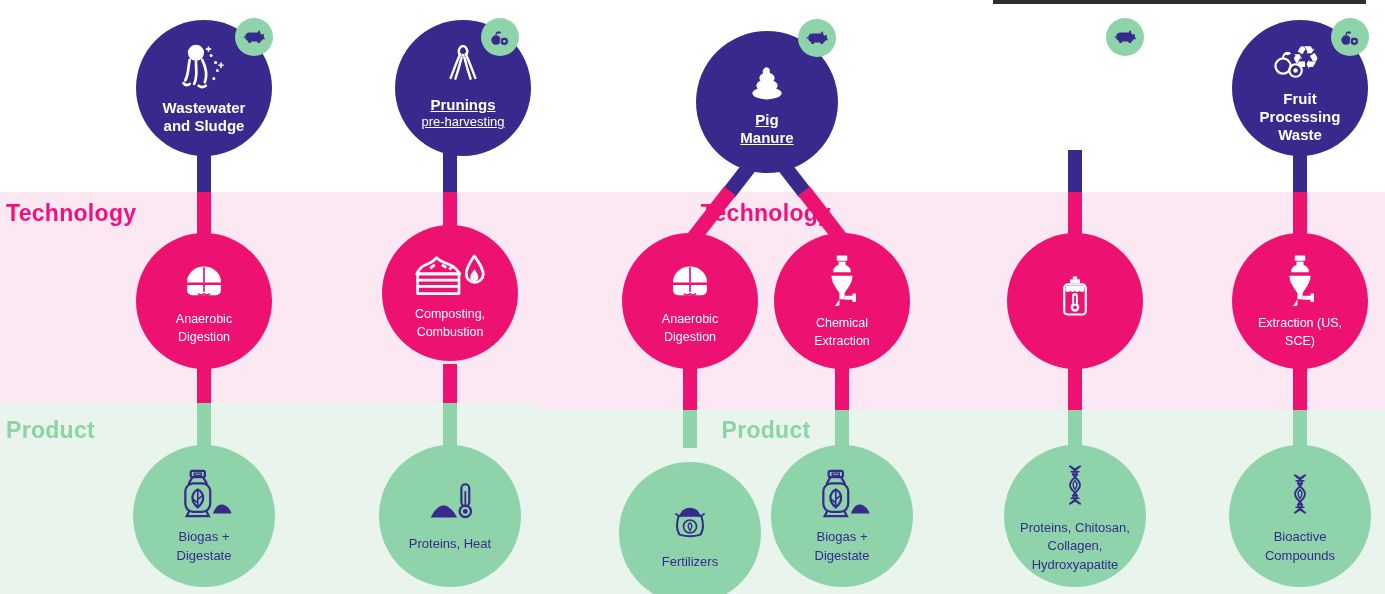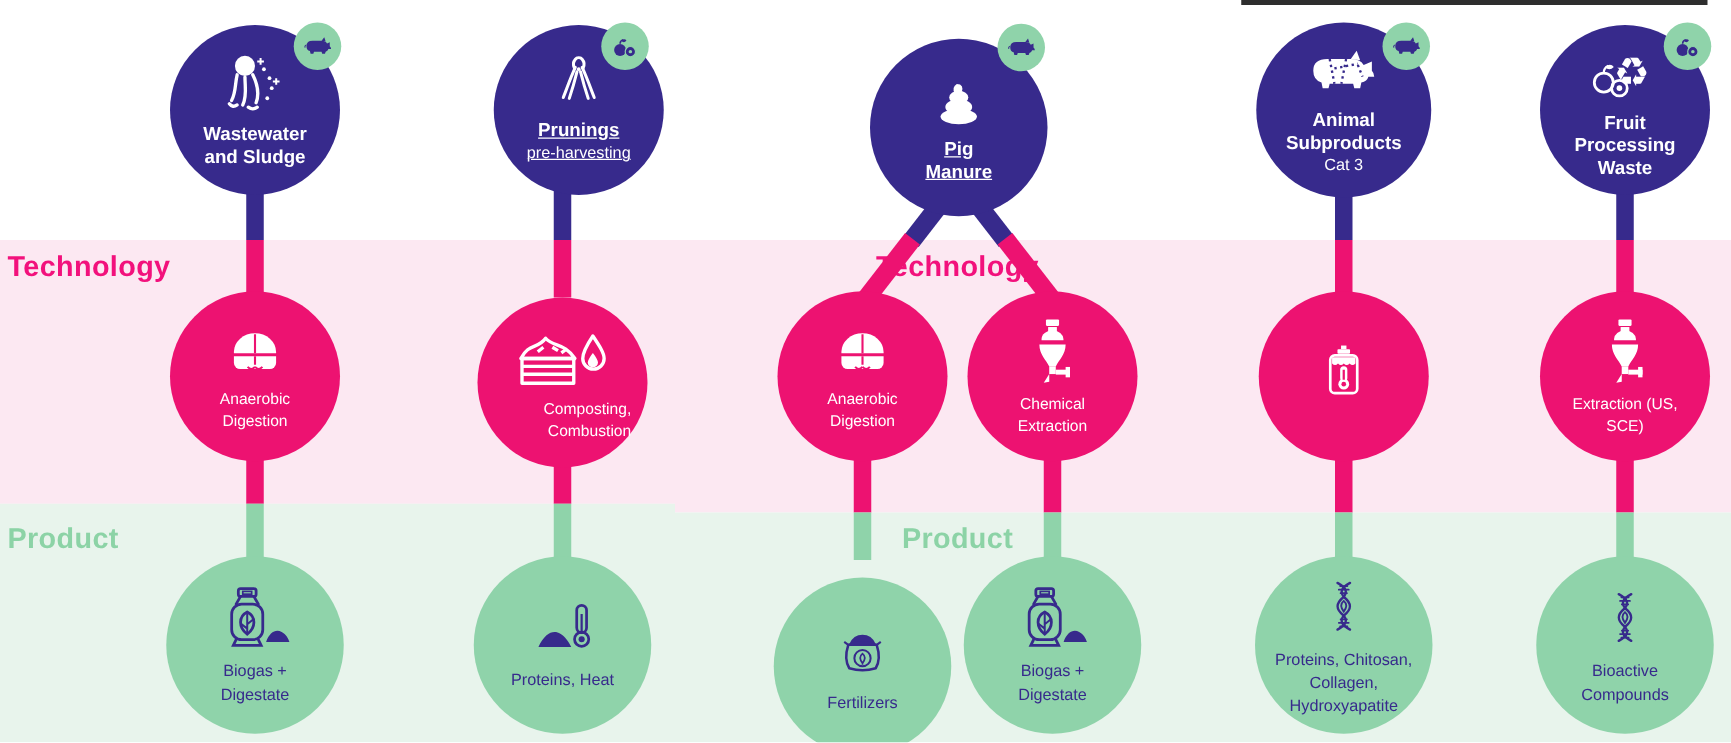--- a/index.html
+++ b/index.html
@@ -124,34 +124,20 @@
       <g fill="#fff">
         <ellipse cx="32" cy="46" rx="19" ry="8"></ellipse>
         <ellipse cx="32" cy="36" rx="14" ry="8"></ellipse>
         <ellipse cx="32" cy="26" rx="10" ry="7"></ellipse>
         <path d="M30 12 q8 0 5 9 l-7 1 q-4 -6 2 -10 z"></path>
       </g>
     </svg>
     <span class="f-title" style="width:70px;">Pig Manure</span>
   </div>
 
-  <div class="circle feed" style="left:1005px;top:18px;width:140px;height:140px;">
-    <svg width="60" height="45" viewBox="0 0 64 48">
-      <path fill="#fff" d="M6 22 Q6 12 18 12 L38 12 Q46 12 49 17 L56 14 L56 22 Q58 24 58 27 L53 27 Q52 31 47 32 L46 37 L41 37 L40 33 L20 33 L19 37 L14 37 L13 32 Q6 30 6 22 Z"></path>
-      <path fill="#fff" d="M38 12 L43 5 L46 13 Z"></path>
-      <g stroke="#372a8c" stroke-width="2" stroke-dasharray="2 3" fill="none">
-        <path d="M20 12 L24 33"></path>
-        <path d="M34 12 L30 33"></path>
-        <path d="M24 20 L44 16"></path>
-        <path d="M44 17 L48 27"></path>
-      </g>
-    </svg>
-    <span class="f-title" style="width:116px;">Animal Subproducts</span>
-    <span class="f-sub" style="width:116px;">Cat 3</span>
-  </div>
 
   <div class="circle feed" style="left:1232px;top:20px;width:136px;height:136px;">
     <svg width="58" height="50" viewBox="0 0 64 56">
       <text x="38" y="40" font-size="36" fill="#fff" text-anchor="middle" font-family="DejaVu Sans, sans-serif">♻</text>
       <circle cx="13" cy="37" r="8.5" stroke="#fff" stroke-width="2.5" fill="none"></circle>
       <path d="M13 28 q0 -4 4 -6" stroke="#fff" stroke-width="2" fill="none"></path>
       <path d="M14 23 q5 -4 8 0 q-4 4 -8 0 z" fill="#fff"></path>
       <circle cx="27" cy="42" r="7" stroke="#fff" stroke-width="2.5" fill="none"></circle>
       <circle cx="27" cy="42" r="2.5" fill="#fff"></circle>
     </svg>
@@ -205,21 +191,21 @@
       <path d="M12 34 h40 v6 a6 6 0 0 1 -6 6 H18 a6 6 0 0 1 -6 -6 z" fill="#fff"></path>
       <g stroke="#ed1271" stroke-width="2" fill="none">
         <path d="M32 34 v8"></path>
           <path d="M25 44 q3.5 4 7 0"></path>
           <path d="M32 44 q3.5 4 7 0"></path>
       </g>
     </svg>
     <span class="t-label" style="width:92px;">Anaerobic Digestion</span>
   </div>
 
-  <div class="circle tech" style="left:382px;top:238px;width:136px;height:136px;text-align:right;">
+  <div class="circle tech" style="left:382px;top:225px;width:136px;height:136px;">
     <svg width="76" height="54" viewBox="0 0 84 60">
       <g stroke="#fff" stroke-width="3" fill="none" stroke-linejoin="round">
         <rect x="6" y="32" width="46" height="22"></rect>
         <path d="M6 39 H52 M6 46 H52"></path>
         <path d="M5 32 C12 18 20 24 27 14 C34 22 44 18 53 32 Z"></path>
         <path d="M20 26 l5 -4 M33 22 l5 3 M41 27 l4 -3"></path>
         <path d="M69 12 C63 21 60 27 60 32 a9.5 9.5 0 0 0 19 0 c0 -5 -4 -11 -10 -20 z"></path>
       </g>
       <path d="M69 27 c-3 4 -4.5 6.5 -4.5 8.5 a4.5 4.5 0 0 0 9 0 c0 -2 -1.5 -4.5 -4.5 -8.5 z" fill="#fff"></path>
     </svg>

